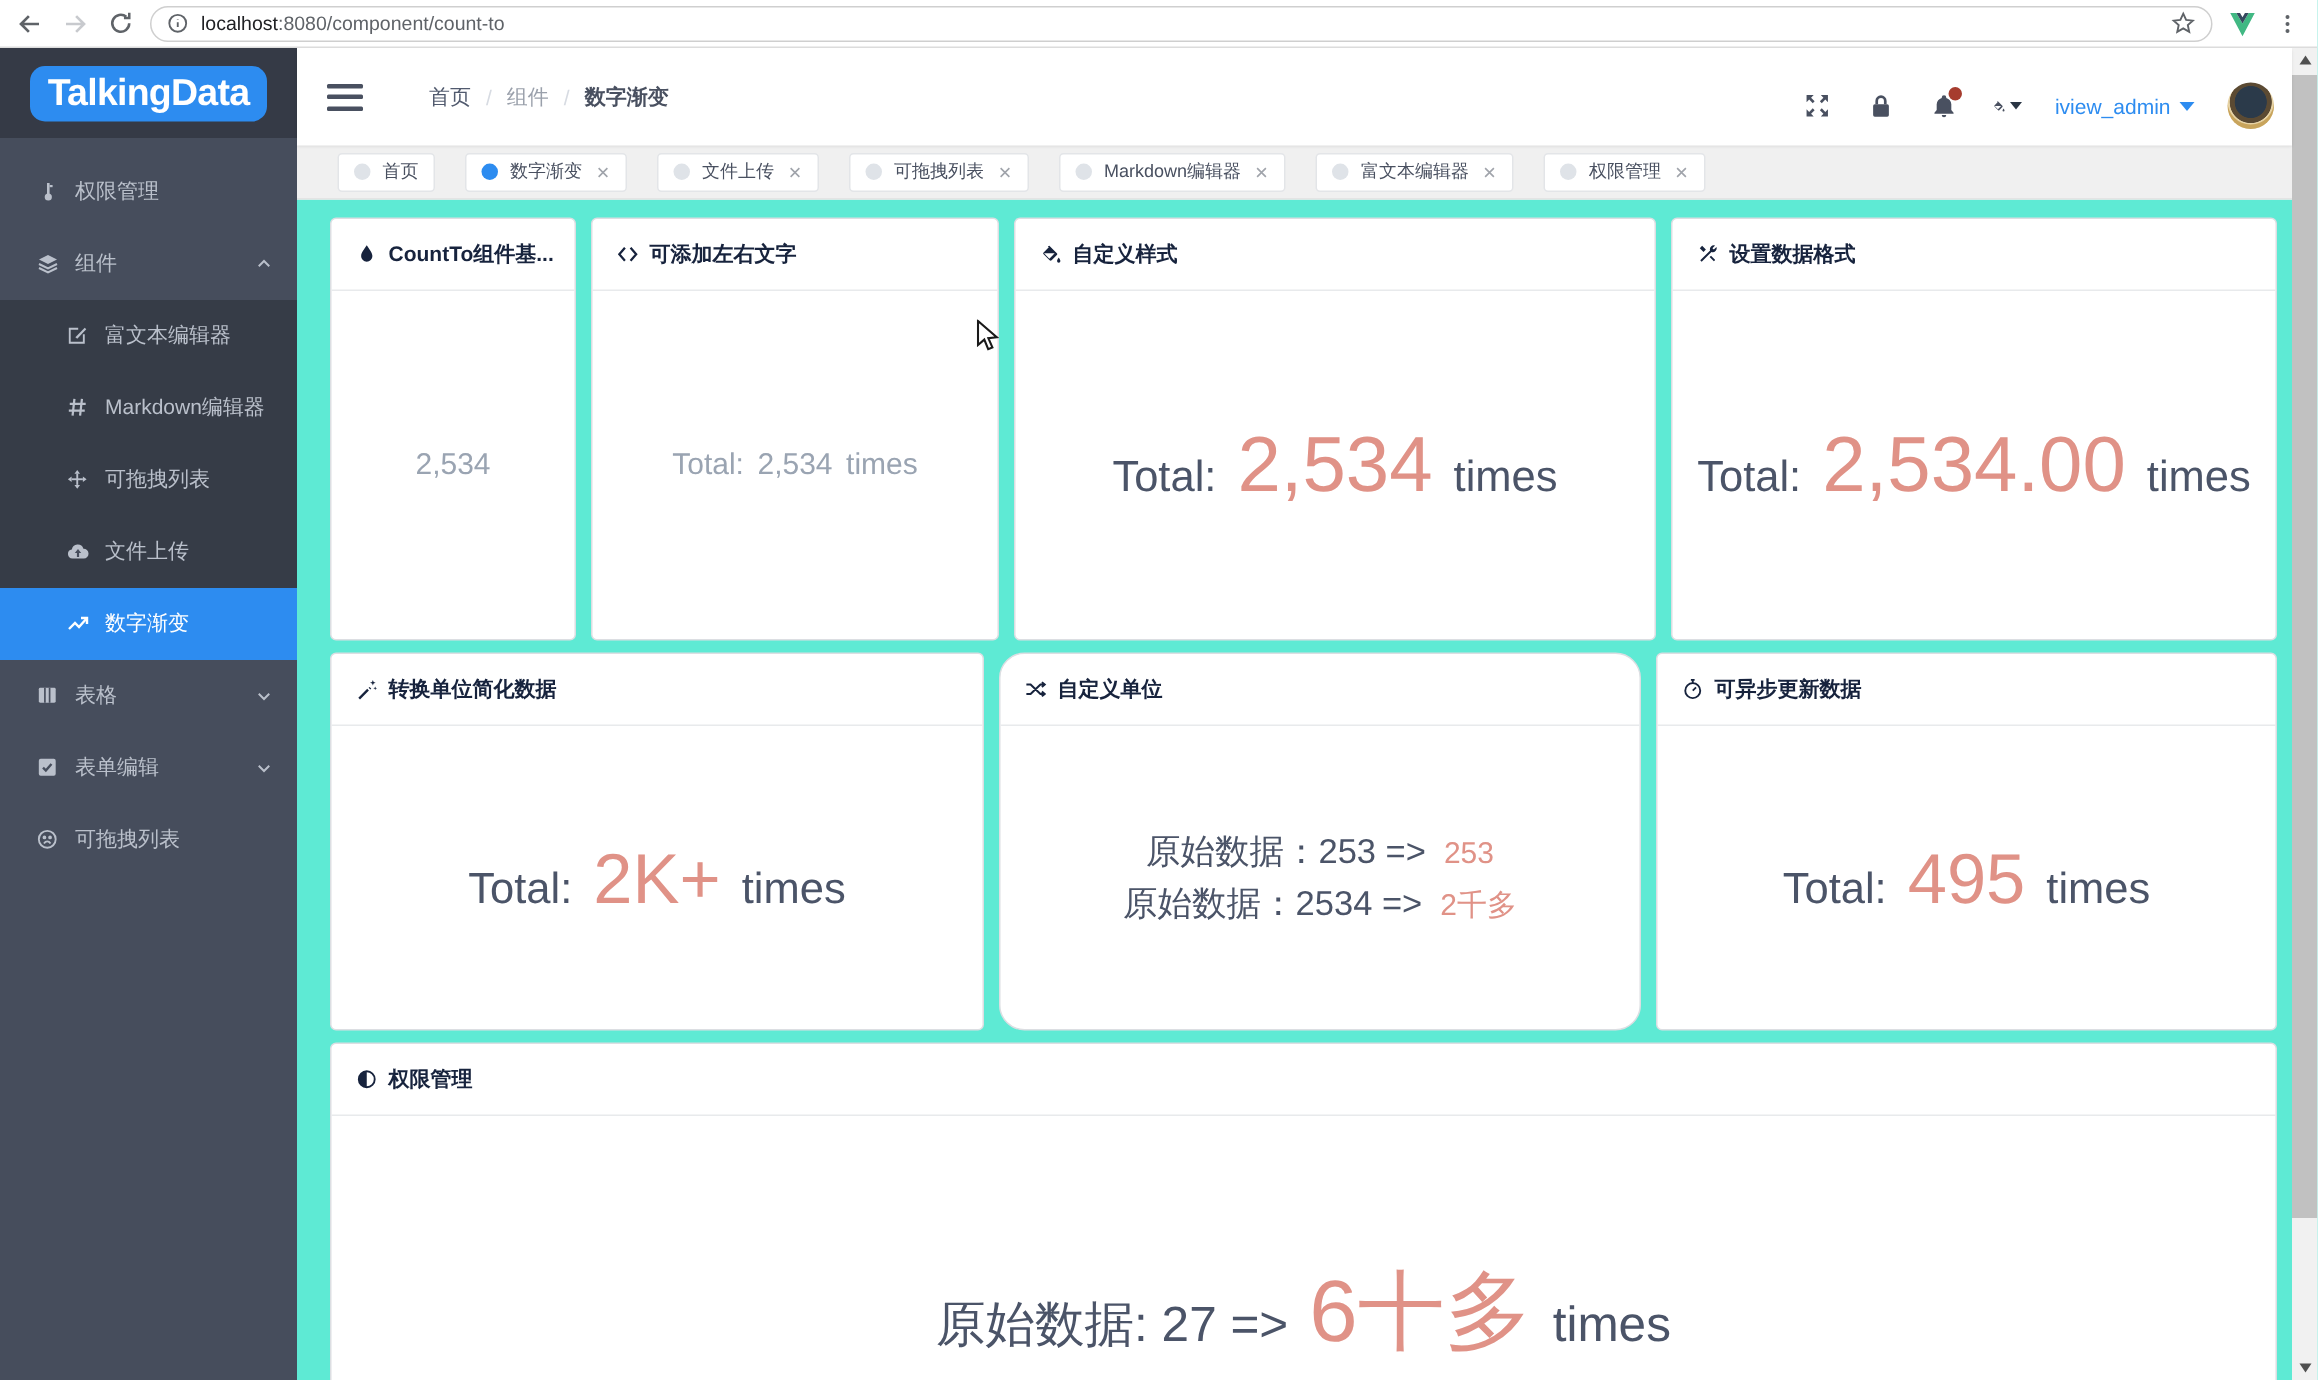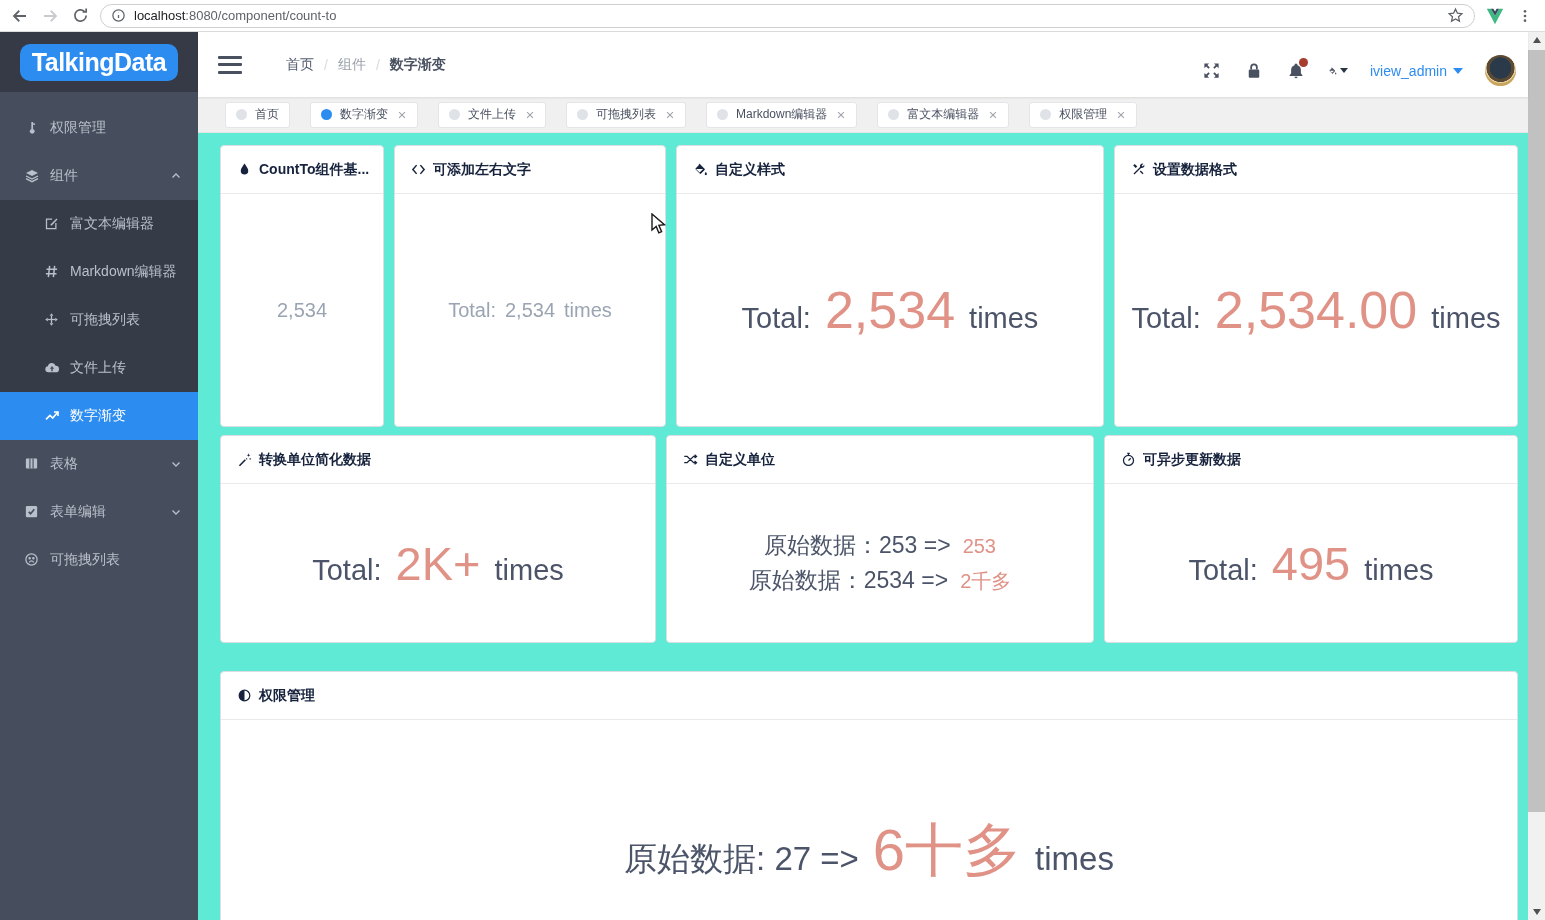--- a/index.html
+++ b/index.html
@@ -63,29 +63,29 @@
   .tag { height:26px; background:#fff; border:1px solid #e3e5e8; border-radius:3px;
     display:flex; align-items:center; padding:0 10px; font-size:12px; color:#495060; cursor:pointer; }
   .tag .dot { width:11px; height:11px; border-radius:50%; background:#dfe3e8; margin-right:8px; }
   .tag.active .dot { background:#2d8cf0; }
   .tag .tclose { width:10px; height:10px; margin-left:9px; color:#a0a4ab; }
 
   
   .content { flex:1; overflow:hidden; padding:12px 10px 0 22px; background:#5eead4; }
   .row { display:flex; gap:10px; }
   .row1 { height:282px; margin-bottom:8px; }
-  .row2 { height:208px; margin-bottom:28px; }
+  .row2 { height:252px; margin-bottom:8px; }
   .row3 { height:400px; }
   .card { background:#fff; border:1px solid #dcdee2; border-radius:4px; display:flex; flex-direction:column; min-width:0; }
   .card-h { height:48px; flex-shrink:0; border-bottom:1px solid #e8eaec; display:flex; align-items:center; padding:0 16px;
     font-size:14px; font-weight:bold; color:#17233d; white-space:nowrap; overflow:hidden; }
   .card-h .c-icon { width:15px; height:15px; margin-right:7px; flex-shrink:0; color:#17233d; }
   .card-b { flex:1; display:flex; align-items:center; justify-content:center; }
   .c1 { width:164px; } .c2 { width:272px; } .c3 { width:428px; } .c4 { flex:1; }
-  .c5 { width:436px; } .c6 { width:428px; } .c7 { flex:1; }
+  .c5 { width:436px; } .c6 { width:428px;border-radius:17px; } .c7 { flex:1; }
   .c8 { width:100%; }
   .muted-text { font-size:20px; color:#9aa4b2; display:flex; gap:9px; }
   .total-line { display:flex; align-items:baseline; gap:14px; }
   .t-prefix,.t-suffix { font-size:29px; color:#4b5468; }
   .t-value { font-size:52px; color:#e09287; }
   .t-value.mid { font-size:47px; }
   .lines-body { flex-direction:column; gap:4px; }
   .u-line { display:flex; align-items:baseline; justify-content:center; gap:12px; }
   .u-label { font-size:23px; color:#4b5468; }
   .u-value { font-size:20px; color:#e09287; }

